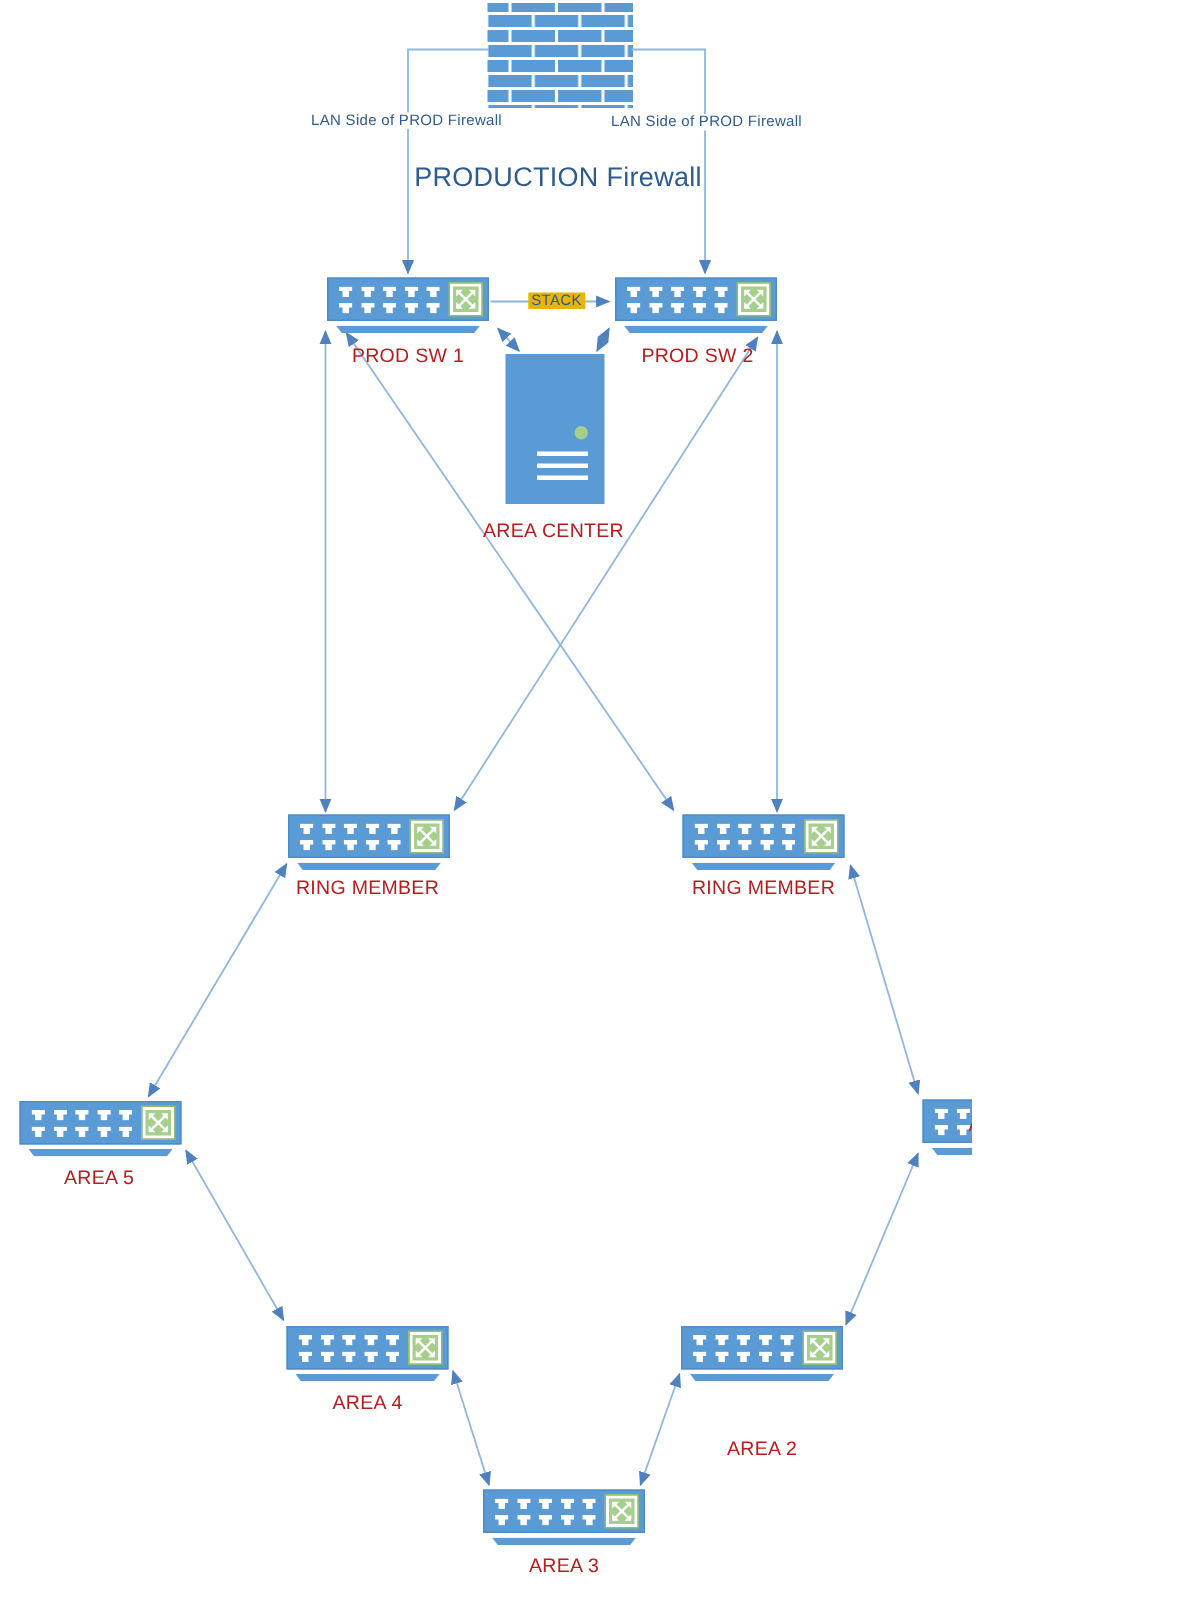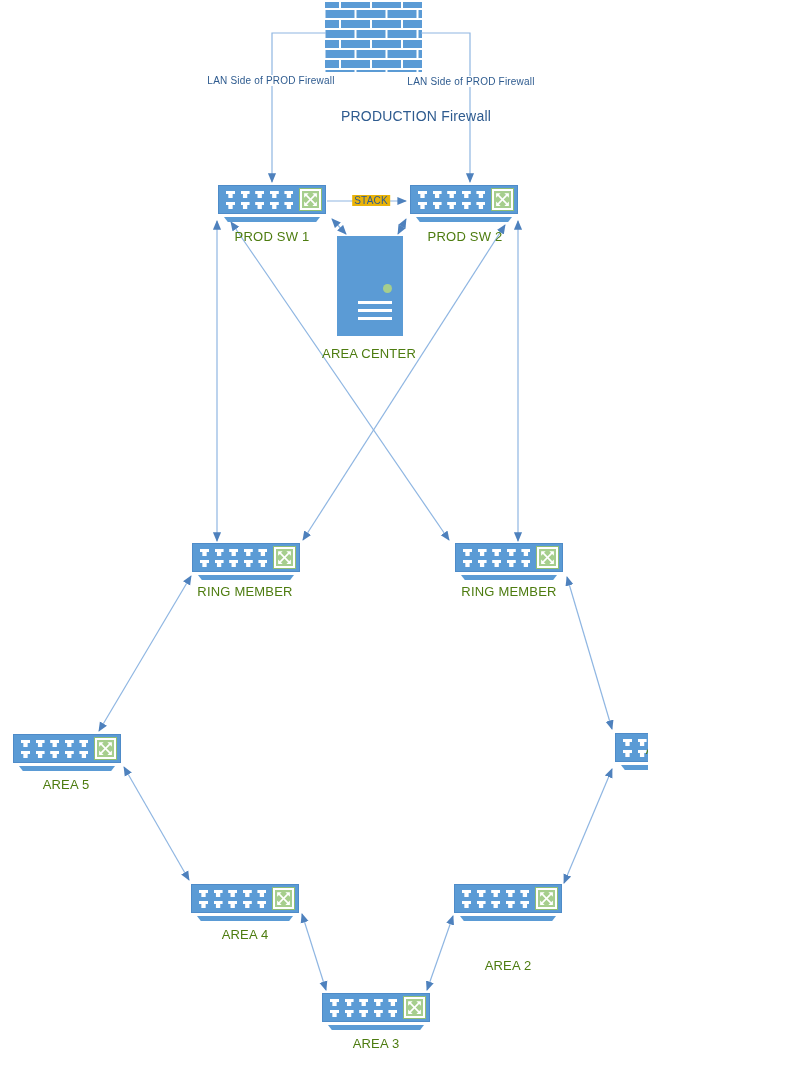--- a/index.html
+++ b/index.html
@@ -32,23 +32,23 @@
     margin:3px auto 0;width:96px;height:5px;background:#5B9BD5;
     clip-path:polygon(0 0,100% 0,96% 100%,4% 100%);
   }
   
   .server{position:absolute;left:337px;top:236px;width:66px;height:100px;background:#5B9BD5;}
   .led{position:absolute;left:46px;top:48px;width:9px;height:9px;border-radius:50%;background:#A6CE8D;}
   .vent{position:absolute;left:21px;width:34px;height:3px;background:#fff;}
   
   .lbl{
     position:absolute;transform:translateX(-50%);white-space:nowrap;
-    color:#4d7c0f;font-size:13px;letter-spacing:.2px;
-  }
-  .lbl.title{font-size:14px;color:#2E5B8F;margin-left:44px;}
+    color:#b91c1c;font-size:13px;letter-spacing:.2px;
+  }
+  .lbl.title{font-size:18px;color:#2E5B8F;}
   .lbl.small{font-size:10px;color:#2E5B8F;background:#fff;padding:0 3px;}
   .lbl.stack{font-size:10px;color:#2E5B8F;background:#eab308;padding:0 2px;}
 </style>
 </head>
 <body>
 
 <div class="canvas">
 
   <svg class="edges" width="800" height="1070">
     <defs>

